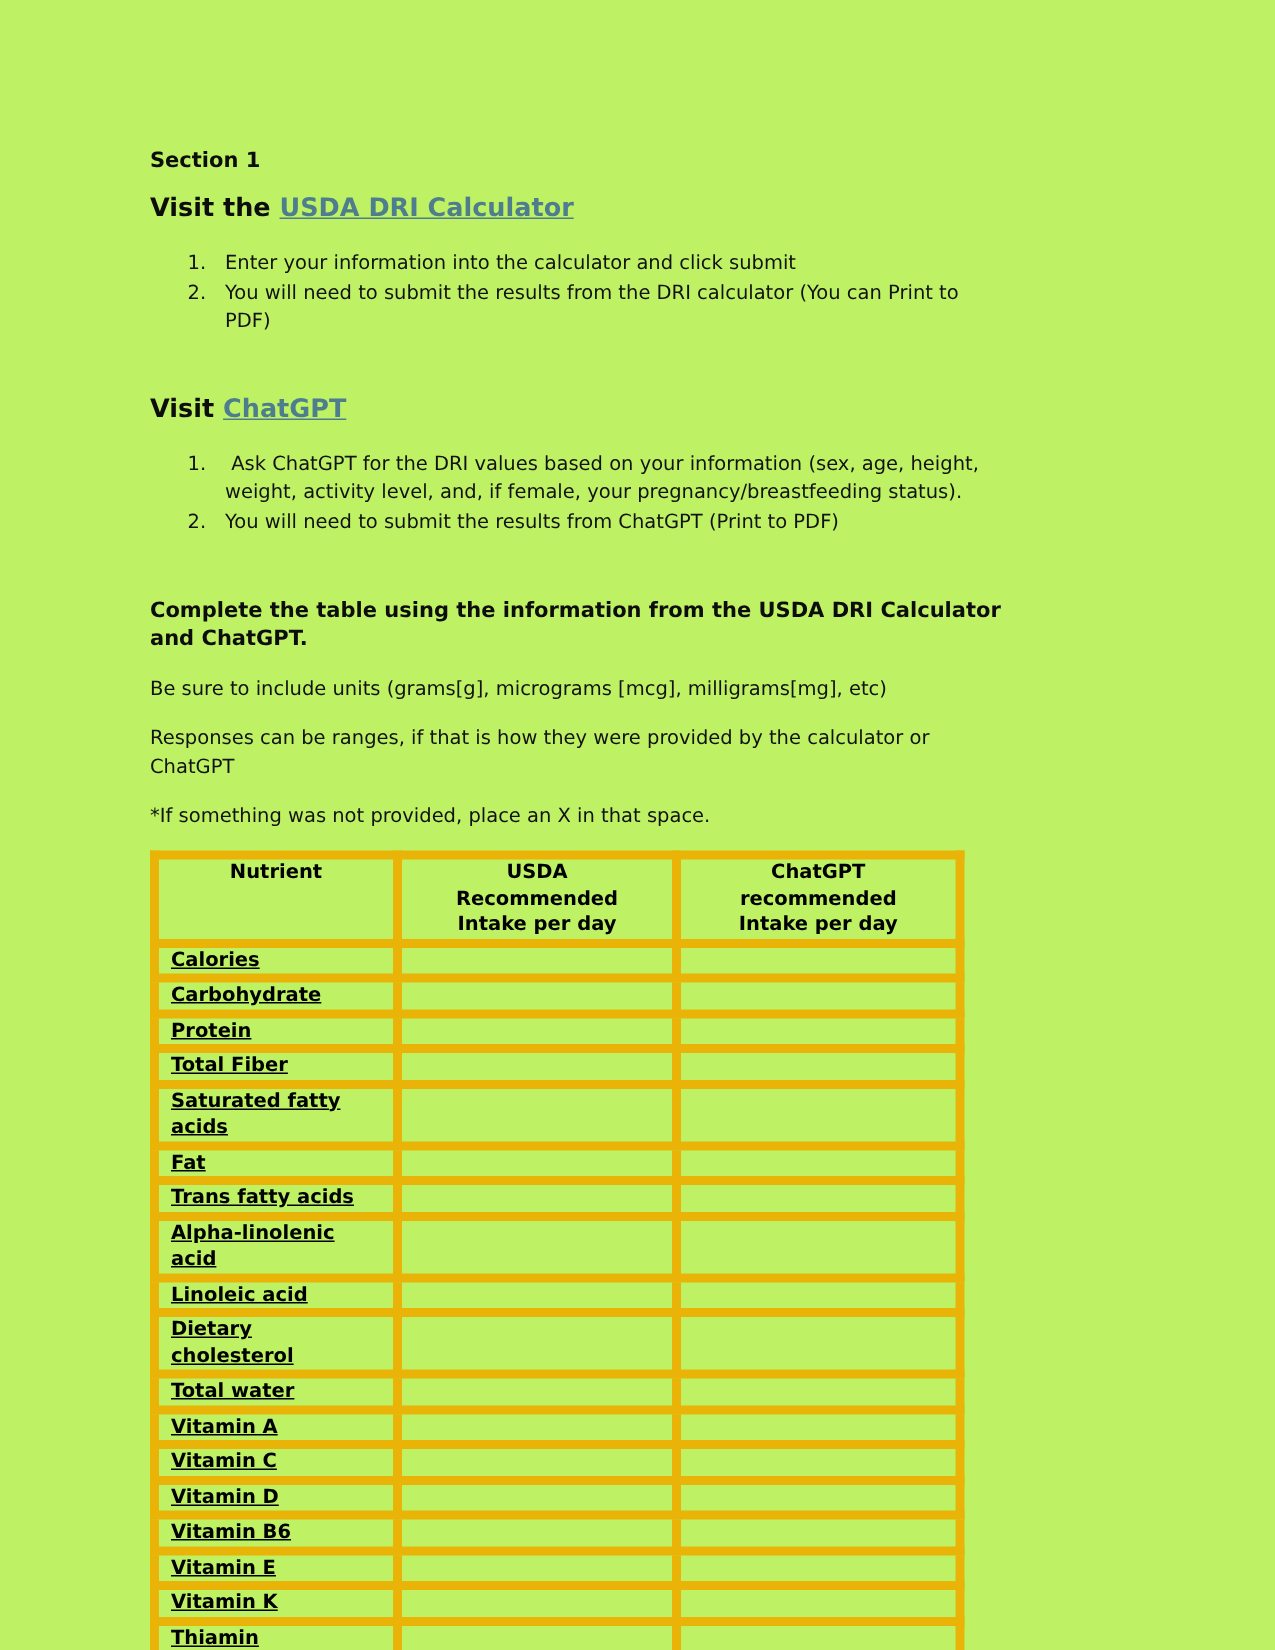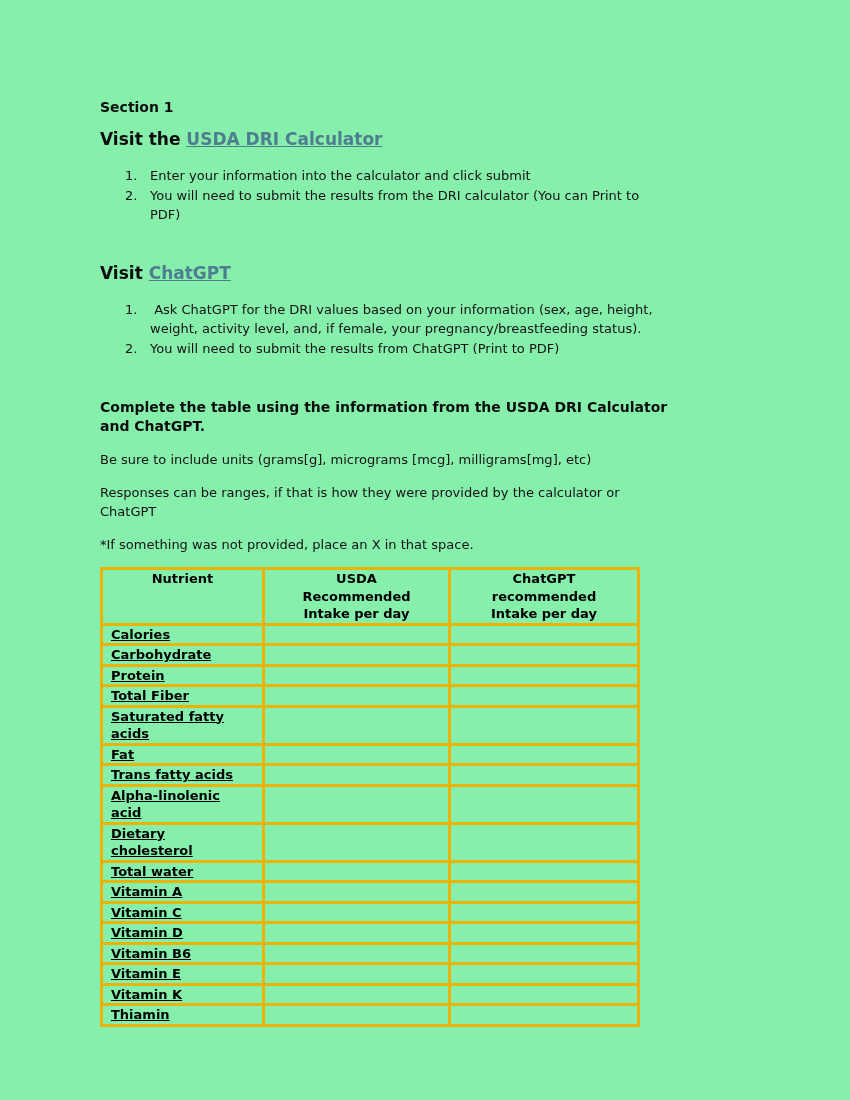--- a/index.html
+++ b/index.html
@@ -1,20 +1,20 @@
 <!DOCTYPE html>
 <html style="--link-color: #4e7e8e;"><head>
 <meta charset="utf-8">
 <style>
   html, body { margin: 0; padding: 0; background: #e9e9e9; }
   .page {
     position: relative;
     width: 850px;
     height: 1100px;
-    background: #86efac;
+    background: #bef264;
     font-family: "DejaVu Sans", sans-serif;
     color: #121212;
     margin: 0 auto;
     overflow: hidden;
   }
   .content {
     position: absolute;
     left: 100px;
     top: 99px;
     width: 650px;
@@ -68,21 +68,21 @@
   .missing-note{ margin-top: 10px; }
   table.dri-table {
     margin-top: 9px;
     border-collapse: collapse;
     table-layout: fixed;
     width: 537px;
     font-family: "DejaVu Sans", sans-serif;
     color: #000000;
   }
   .dri-table th, .dri-table td {
-    border: 3px solid #eab308;
+    border: 6px solid #eab308;
     font-size: 13px;
     font-weight: bold;
     vertical-align: top;
     overflow: hidden;
   }
   .dri-table col.c1 { width: 162px; }
   .dri-table col.c2 { width: 186px; }
   .dri-table col.c3 { width: 189px; }
   .dri-table thead th {
     text-align: center;
@@ -198,20 +198,25 @@
           <td></td>
           <td></td>
         </tr>
         <tr>
           <td class="nutrient-cell">Alpha-linolenic
 acid</td>
           <td></td>
           <td></td>
         </tr>
         <tr>
+          <td class="nutrient-cell">Linoleic acid</td>
+          <td></td>
+          <td></td>
+        </tr>
+        <tr>
           <td class="nutrient-cell">Dietary
 cholesterol</td>
           <td></td>
           <td></td>
         </tr>
         <tr>
           <td class="nutrient-cell">Total water</td>
           <td></td>
           <td></td>
         </tr>

